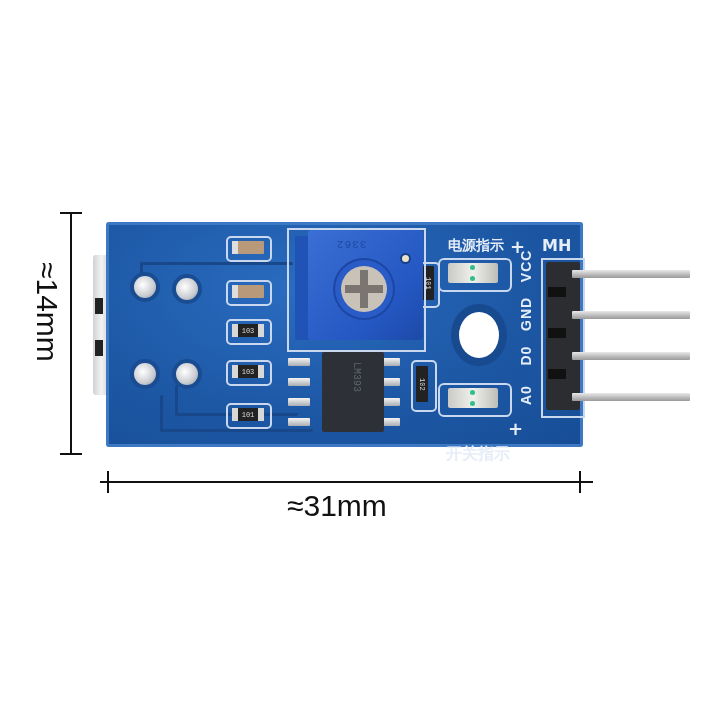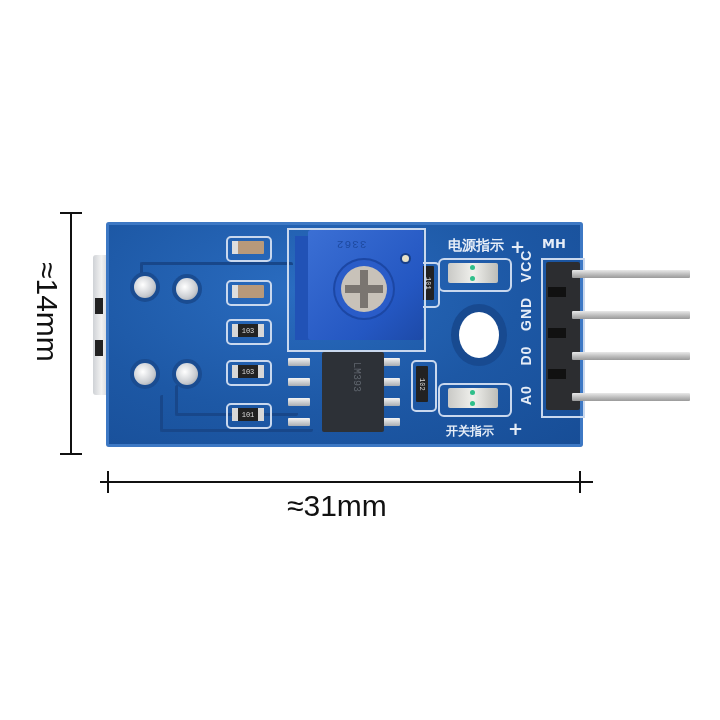--- a/index.html
+++ b/index.html
@@ -148,23 +148,23 @@
     <div class="dot" style="top:13px;"></div>
 </div>
 <div class="led-box" style="left:438px; top:383px; width:70px; height:30px;"></div>
 <div class="led" style="left:448px; top:388px;">
   <div class="dot" style="top:2px;"></div>
     <div class="dot" style="top:13px;"></div>
 </div>
 
 <div class="silk" style="left:448px; top:237px; font-size:14px;">电源指示</div>
 <div class="silk" style="left:510px; top:236px; font-size:18px;">+</div>
-<div class="silk" style="left:446px; top:423px; font-size:12px;text-align:right;">开关指示</div>
+<div class="silk" style="left:446px; top:444px; font-size:16px;text-align:right;">开关指示</div>
 <div class="silk" style="left:508px; top:418px; font-size:18px;">+</div>
-<div class="silk" style="left:542px; top:236px; font-size:13px;">MH</div>
+<div class="silk" style="left:542px; top:236px; font-size:16px;">MH</div>
 
 <div class="pinlabels">
   <span>A0</span>
   <span>&nbsp;&nbsp;</span>
   <span>D0</span>
   <span>&nbsp;</span>
   <span>GND</span>
   <span>&nbsp;</span>
   <span>VCC</span>
 </div>

